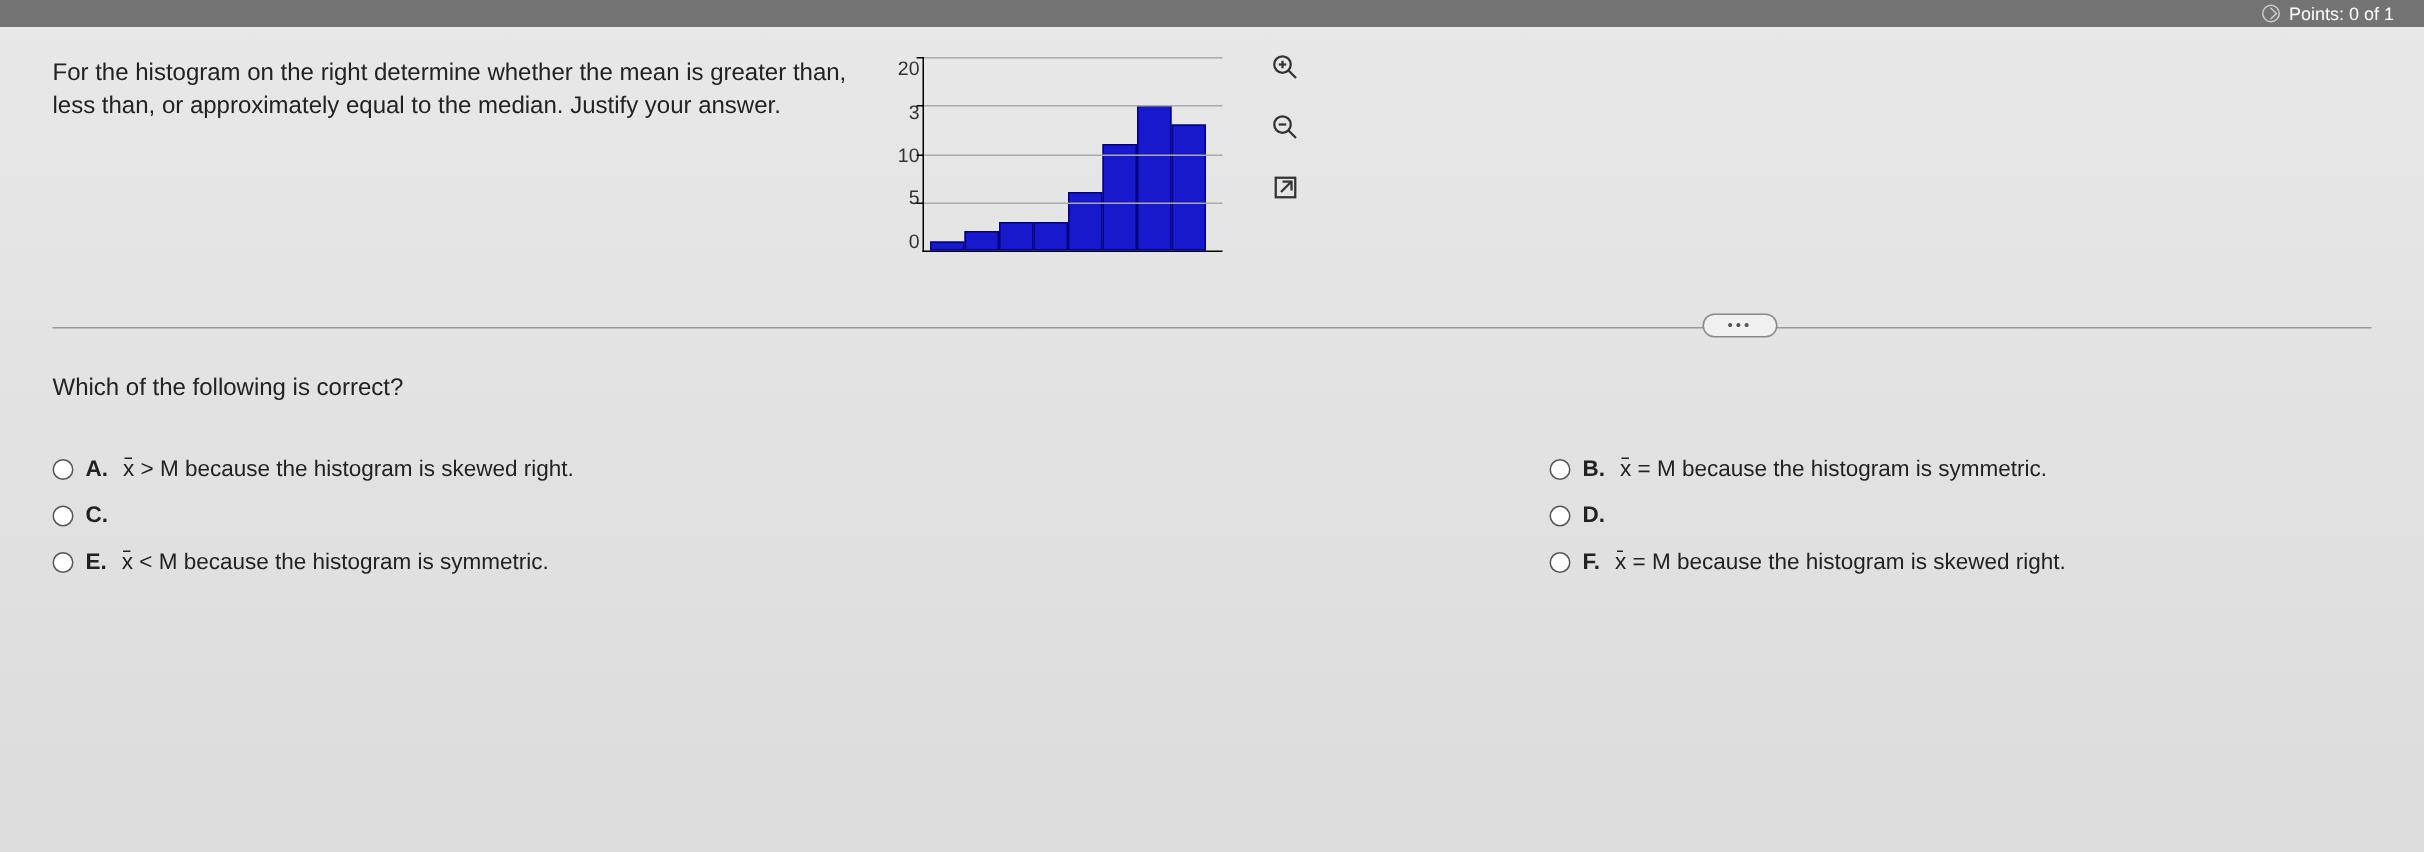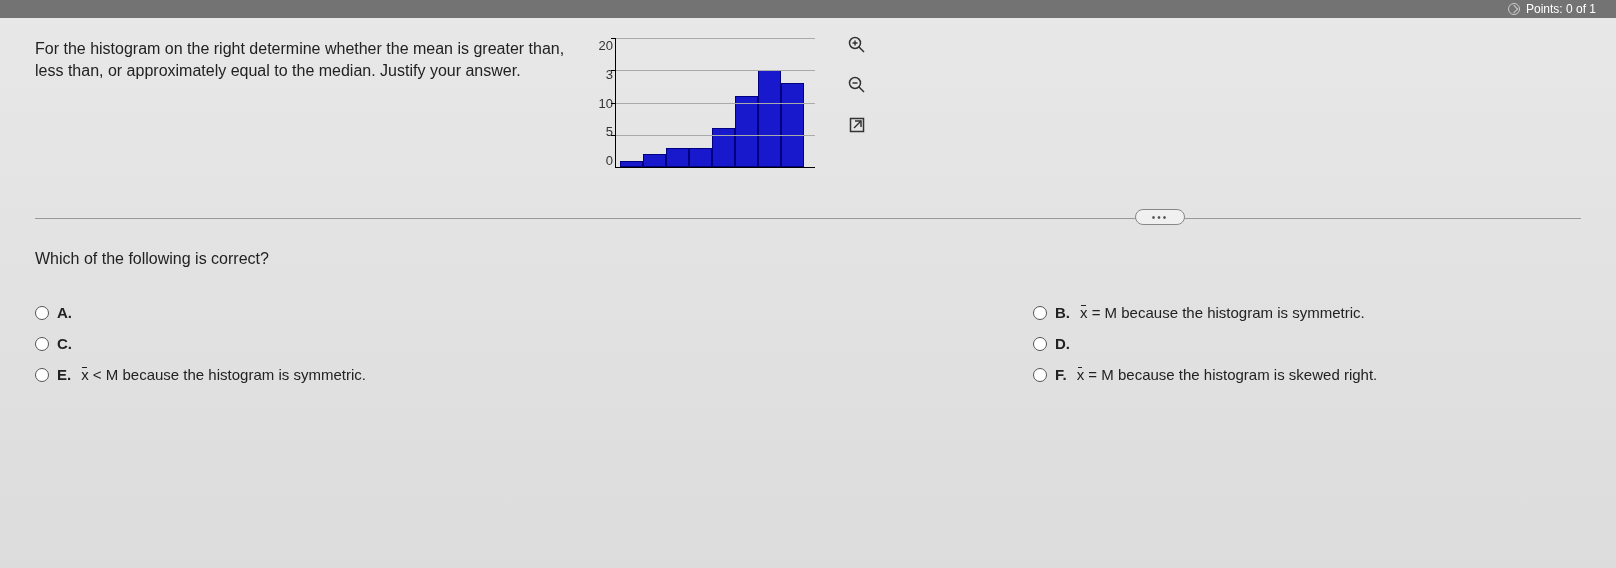--- a/index.html
+++ b/index.html
@@ -260,20 +260,21 @@
 
   <hr class="divider">
   <div class="more-btn">•••</div>
 
   <div class="sub-question">Which of the following is correct?</div>
 
   <div class="options-grid">
     <label class="option">
       <span class="radio"></span>
       <span class="opt-letter">A.</span>
+      <span><span class="xbar">x</span> <span>&gt;</span> <span>M</span><span> because the histogram is skewed right.</span></span>
     </label>
     <label class="option">
       <span class="radio"></span>
       <span class="opt-letter">B.</span>
       <span><span class="xbar">x</span> <span>=</span> <span>M</span><span> because the histogram is symmetric.</span></span>
     </label>
     <label class="option">
       <span class="radio"></span>
       <span class="opt-letter">C.</span>
     </label>

